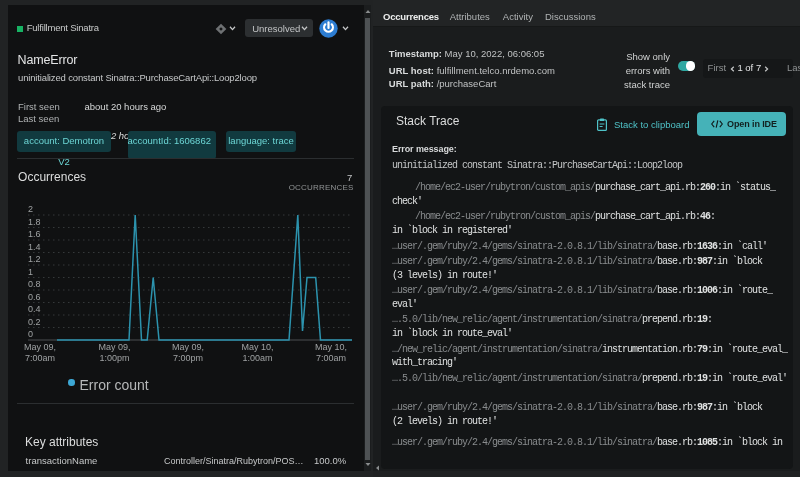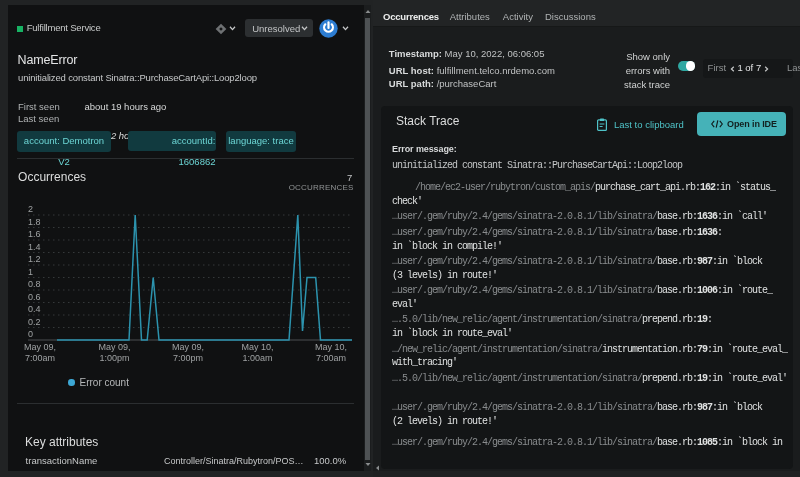--- a/index.html
+++ b/index.html
@@ -25,21 +25,21 @@
   .dim { color:#898c8e; }
 
   .small { font-size:9.5px; }
 </style>
 </head>
 <body>
 
 <div class="abs" id="leftcard">
 
   <div class="lc" style="left:8.6px; top:20.7px; width:6.5px; height:6.5px; background:#17b263;"></div>
-  <div class="lc small" style="left:18.7px; top:17.3px; color:#c9cbcb; letter-spacing:-0.2px;">Fulfillment Service</div>
+  <div class="lc small" style="left:18.7px; top:17.3px; color:#c9cbcb; letter-spacing:-0.2px;">Fulfillment Sinatra</div>
 
   <svg class="lc" style="left:207px; top:17.5px;" width="12" height="12" viewBox="0 0 12 12">
     <rect x="2.2" y="2.2" width="7.6" height="7.6" fill="#6e7173" transform="rotate(45 6 6)"></rect>
     <rect x="4.7" y="4.7" width="2.6" height="2.6" fill="#141516" transform="rotate(45 6 6)"></rect>
   </svg>
   <svg class="lc" style="left:221px; top:20.9px;" width="7" height="5" viewBox="0 0 7 5">
       <path d="M1 0.8 L3.5 3.6 L6 0.8" stroke="#c6c8c9" stroke-width="1.3" fill="none"></path>
     </svg>
 
   <div class="lc" style="left:237.2px; top:14.4px; width:67.7px; height:17.2px; background:#2c2f31; border-radius:3px;">
@@ -55,26 +55,26 @@
     <path d="M6.3 5.3 A 4.4 4.4 0 1 0 12.7 5.3" stroke="#fff" stroke-width="2.2" fill="none" stroke-linecap="round"></path>
   </svg>
   <svg class="lc" style="left:334px; top:20.5px;" width="7" height="5" viewBox="0 0 7 5">
       <path d="M1 0.8 L3.5 3.6 L6 0.8" stroke="#c6c8c9" stroke-width="1.3" fill="none"></path>
     </svg>
 
   <div class="lc" style="left:9.6px; top:48px; font-size:12.5px; letter-spacing:-0.15px; color:#e4e5e6;">NameError</div>
   <div class="lc small" style="left:10px; top:67.1px; letter-spacing:-0.15px; color:#c6c8c9;">uninitialized constant Sinatra::PurchaseCartApi::Loop2loop</div>
 
   <div class="lc small" style="left:10px; top:95.6px; color:#b0b3b4;">First seen</div>
-  <div class="lc small" style="left:76.5px; top:95.6px; color:#d7d9d9;">about 19 hours ago</div>
+  <div class="lc small" style="left:76.5px; top:95.6px; color:#d7d9d9;">about 20 hours ago</div>
   <div class="lc small" style="left:10px; top:108.2px; color:#b0b3b4;">Last seen</div>
   <div class="lc small" style="left:76.5px; top:125px; color:#d7d9d9;font-style:italic;">about 2 hours ago</div>
 
   <div class="lc small" style="left:9px; top:126px; width:94px; height:20.5px; background:#113a3f; border-radius:3px; color:#6cd5d4; text-align:center; line-height:20.5px;">account: Demotron V2</div>
-  <div class="lc small" style="left:119.5px; top:126px; width:88px; height:20px; background:#113a3f; border-radius:3px; color:#6cd5d4; text-align:right; line-height:20.5px;padding-left:14px;">accountId: 1606862</div>
+  <div class="lc small" style="left:119.5px; top:126px; width:88px; height:28px; background:#113a3f; border-radius:3px; color:#6cd5d4; text-align:left; line-height:20.5px;">accountId: 1606862</div>
   <div class="lc small" style="left:218px; top:126px; width:70px; height:20.5px; background:#113a3f; border-radius:3px; color:#6cd5d4; text-align:center; line-height:20.5px;">language: trace</div>
 
   <div class="lc" style="left:9px; top:152.5px; width:337px; height:1px; background:#2b2e30;"></div>
 
   <div class="lc" style="left:10.1px; top:165.3px; font-size:12px; color:#dcdddd;">Occurrences</div>
   <div class="lc small" style="right:11.7px; top:166.5px; color:#c6c8c9;">7</div>
   <div class="lc" style="right:10.5px; top:178px; font-size:8px; letter-spacing:0.2px; color:#919495;">OCCURRENCES</div>
 
   <svg class="lc" style="left:0; top:190px;" width="356" height="172" viewBox="0 0 356 172">
     <g stroke="#35393a" stroke-width="1" stroke-dasharray="1.5,3.5">
@@ -112,21 +112,21 @@
       <text x="180" y="155.4">May 09,</text>
         <text x="180" y="165.6">7:00pm</text>
       <text x="249.5" y="155.4">May 10,</text>
         <text x="249.5" y="165.6">1:00am</text>
       <text x="323" y="155.4">May 10,</text>
         <text x="323" y="165.6">7:00am</text>
     </g>
   </svg>
 
   <div class="lc" style="left:60px; top:374px; width:6.5px; height:6.5px; border-radius:50%; background:#3da8d5;"></div>
-  <div class="lc" style="left:71.5px; top:372px; font-size:10px; color:#b6b8b9;">Error count</div>
+  <div class="lc" style="left:71.5px; top:372px; font-size:14px; color:#b6b8b9;">Error count</div>
 
   <div class="lc" style="left:9px; top:397.8px; width:337px; height:1px; background:#2b2e30;"></div>
 
   <div class="lc" style="left:17px; top:430.3px; font-size:12px; color:#dcdddd;">Key attributes</div>
   <div class="lc small" style="left:17.6px; top:450px; color:#c6c8c9;">transactionName</div>
   <div class="lc" style="left:156px; top:450.5px; font-size:9px; color:#c6c8c9;">Controller/Sinatra/Rubytron/POS…</div>
   <div class="lc small" style="left:306px; top:450px; width:31px; color:#c6c8c9; text-align:right;">100.0%</div>
 </div>
 
 <div class="abs" id="vscroll">
@@ -170,34 +170,34 @@
 
   <div id="stackbox">
     <div style="position:absolute; left:15px; top:8px; font-size:12px; color:#dcdddd;">Stack Trace</div>
 
     <svg style="position:absolute; left:216px; top:11.5px;" width="10" height="13" viewBox="0 0 10 13">
       <rect x="0.6" y="1.8" width="8.8" height="10.6" rx="1" stroke="#4fc3c8" stroke-width="1.2" fill="none"></rect>
       <rect x="3" y="0.4" width="4" height="2.6" rx="0.6" fill="#4fc3c8"></rect>
       <line x1="2.6" y1="6" x2="7.4" y2="6" stroke="#4fc3c8" stroke-width="1.1"></line>
       <line x1="2.6" y1="8.5" x2="5.6" y2="8.5" stroke="#4fc3c8" stroke-width="1.1"></line>
     </svg>
-    <div class="small" style="position:absolute; left:233px; top:13px; color:#4fc3c8;">Last to clipboard</div>
+    <div class="small" style="position:absolute; left:233px; top:13px; color:#4fc3c8;">Stack to clipboard</div>
 
     <div style="position:absolute; left:316px; top:6px; width:89px; height:24px; background:#45b2b8; border-radius:4px;">
       <svg style="position:absolute; left:14px; top:8px;" width="12" height="8" viewBox="0 0 12 8">
         <path d="M3.2 0.8 L0.7 4 L3.2 7.2 M8.8 0.8 L11.3 4 L8.8 7.2 M6.8 0.4 L5.2 7.6" stroke="#111b1c" stroke-width="1.15" fill="none"></path>
       </svg>
       <span style="position:absolute; left:30px; top:6.8px; font-size:9px; font-weight:bold; letter-spacing:-0.1px; color:#12201f;">Open in IDE</span>
     </div>
 
     <div style="position:absolute; left:11px; top:38.2px; font-size:9px; font-weight:bold; letter-spacing:-0.1px; color:#d8dadb;">Error message:</div>
 
-    <div class="mono" style="position:absolute; left:10.9px; top:52.9px;"><div class="frame" style="margin-bottom:8.5px; color:#c4c6c7;">uninitialized constant Sinatra::PurchaseCartApi::Loop2loop</div><div class="frame"><span class="dim" style="padding-left:23px;">/home/ec2-user/rubytron/custom_apis/</span>purchase_cart_api.rb:<b>162</b>:in `status_
-check'</div><div class="frame"><span class="dim">…user/.gem/ruby/2.4/gems/sinatra-2.0.8.1/lib/sinatra/</span>base.rb:<b>1636</b>:in `call'</div><div class="frame"><span class="dim">…user/.gem/ruby/2.4/gems/sinatra-2.0.8.1/lib/sinatra/</span>base.rb:<b>1636</b>:
-in `block in compile!'</div><div class="frame"><span class="dim">…user/.gem/ruby/2.4/gems/sinatra-2.0.8.1/lib/sinatra/</span>base.rb:<b>987</b>:in `block
+    <div class="mono" style="position:absolute; left:10.9px; top:52.9px;"><div class="frame" style="margin-bottom:8.5px; color:#c4c6c7;">uninitialized constant Sinatra::PurchaseCartApi::Loop2loop</div><div class="frame"><span class="dim" style="padding-left:23px;">/home/ec2-user/rubytron/custom_apis/</span>purchase_cart_api.rb:<b>260</b>:in `status_
+check'</div><div class="frame"><span class="dim" style="padding-left:23px;">/home/ec2-user/rubytron/custom_apis/</span>purchase_cart_api.rb:<b>46</b>:
+in `block in registered'</div><div class="frame"><span class="dim">…user/.gem/ruby/2.4/gems/sinatra-2.0.8.1/lib/sinatra/</span>base.rb:<b>1636</b>:in `call'</div><div class="frame"><span class="dim">…user/.gem/ruby/2.4/gems/sinatra-2.0.8.1/lib/sinatra/</span>base.rb:<b>987</b>:in `block
 (3 levels) in route!'</div><div class="frame"><span class="dim">…user/.gem/ruby/2.4/gems/sinatra-2.0.8.1/lib/sinatra/</span>base.rb:<b>1006</b>:in `route_
 eval'</div><div class="frame"><span class="dim">….5.0/lib/new_relic/agent/instrumentation/sinatra/</span>prepend.rb:<b>19</b>:
 in `block in route_eval'</div><div class="frame"><span class="dim">…/new_relic/agent/instrumentation/sinatra/</span>instrumentation.rb:<b>79</b>:in `route_eval_
 with_tracing'</div><div class="frame" style="margin-bottom:15.4px;"><span class="dim">….5.0/lib/new_relic/agent/instrumentation/sinatra/</span>prepend.rb:<b>19</b>:in `route_eval'</div><div class="frame"><span class="dim">…user/.gem/ruby/2.4/gems/sinatra-2.0.8.1/lib/sinatra/</span>base.rb:<b>987</b>:in `block
 (2 levels) in route!'</div><div class="frame" style="margin-top:7.5px;"><span class="dim">…user/.gem/ruby/2.4/gems/sinatra-2.0.8.1/lib/sinatra/</span>base.rb:<b>1085</b>:in `block in</div></div>
   </div>
 
   <div class="lc" style="left:0px; top:471px; width:427px; height:6px; background:#1f2122;"></div>
 
   <svg style="position:absolute; left:2px; top:465px;" width="5" height="6" viewBox="0 0 5 6">

